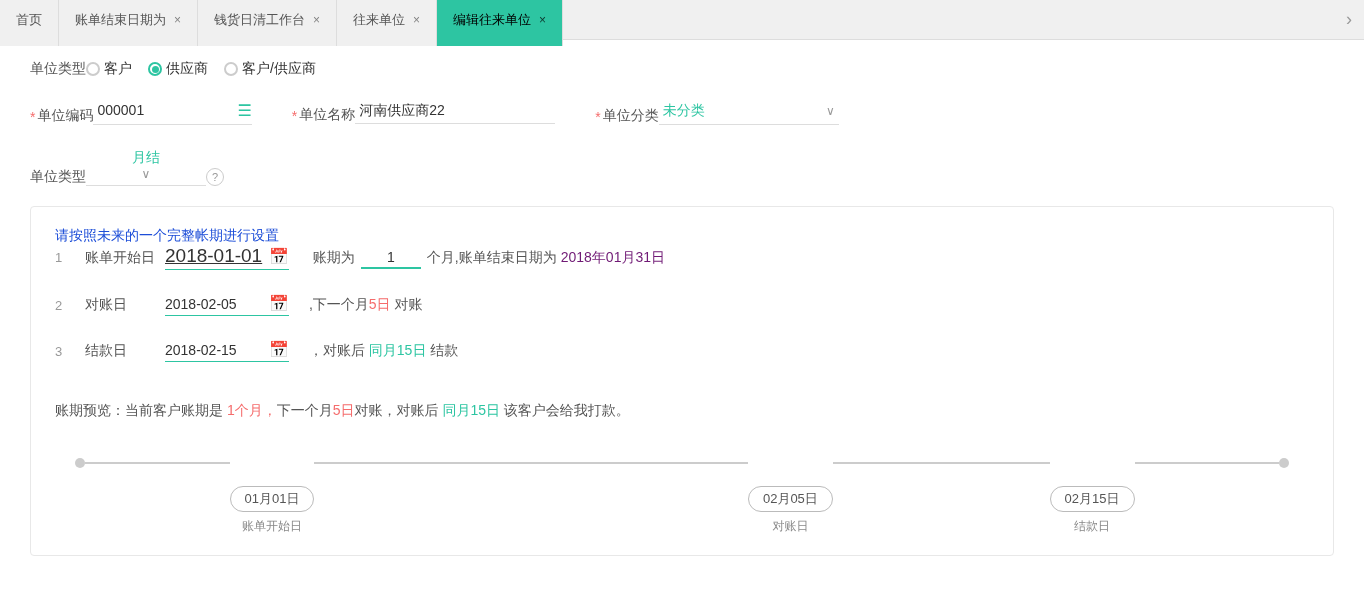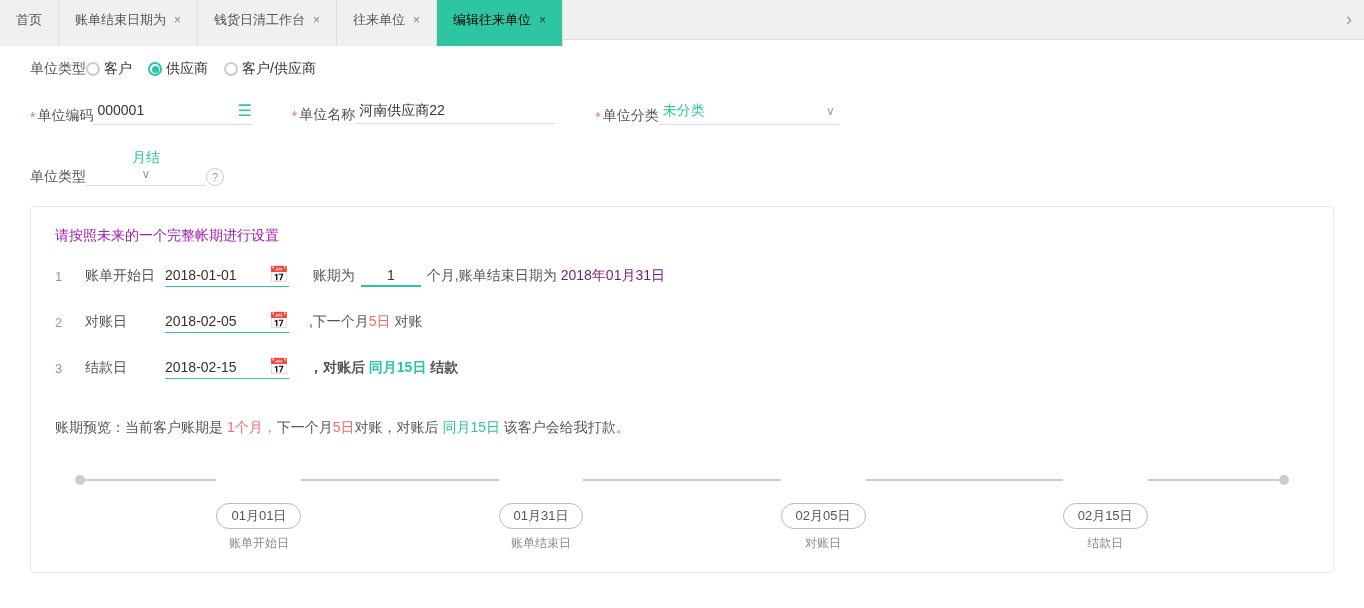--- a/index.html
+++ b/index.html
@@ -169,22 +169,21 @@
 
     
     .settings-box {
       border: 1px solid #e8e8e8;
       border-radius: 4px;
       padding: 20px 24px;
       margin-top: 10px;
     }
     .settings-title {
       font-size: 14px;
-      color: #a21caf;
-      margin-bottom: 20px;
+      color: #1d4ed8;
     }
 
     
     .settings-row {
       display: flex;
       align-items: center;
       margin-bottom: 24px;
       gap: 0;
     }
     .row-number {
@@ -339,21 +338,21 @@
     </div>
   </div>
 
   <div class="settings-box">
     <div class="settings-title">请按照未来的一个完整帐期进行设置</div>
 
     <div class="settings-row">
       <span class="row-number">1</span>
       <span class="row-label">账单开始日</span>
       <div class="row-date">
-        <input type="text" value="2018-01-01" style="border: none; outline: none; font-size: 14px; background: transparent; width: 100px;">
+        <input type="text" value="2018-01-01" style="border: none; outline: none; font-size: 19px; background: transparent; width: 100px; text-decoration: underline;">
         <span class="calendar-icon">📅</span>
       </div>
       <span style="margin-left:12px;color:#555;">&nbsp;账期为</span>
       <input type="text" value="1" class="period-input" style="margin: 0px 6px;">
       <span style="color:#555;">个月,账单结束日期为</span>
       <span style="color:#701a75;margin-left:4px;">2018年01月31日</span>
     </div>
 
     <div class="settings-row">
       <span class="row-number">2</span>
@@ -365,44 +364,40 @@
       <span style="color:#555;margin-left:12px;">,下一个月<span style="color:#f56c6c;">5日</span> 对账</span>
     </div>
 
     <div class="settings-row">
       <span class="row-number">3</span>
       <span class="row-label">结款日</span>
       <div class="row-date">
         <input type="text" value="2018-02-15" style="border: none; outline: none; font-size: 14px; background: transparent; width: 100px;">
         <span class="calendar-icon">📅</span>
       </div>
-      <span style="color:#555;margin-left:12px;font-weight:bold;">，对账后 <span style="color:#2dc5a2;">同月15日</span> 结款</span>
+      <span style="color:#555;margin-left:12px;">，对账后 <span style="color:#2dc5a2;">同月15日</span> 结款</span>
     </div>
 
     <div class="preview-section">
       <div class="preview-text">
         账期预览：当前客户账期是 <span style="color:#f56c6c;">1个月，</span>下一个月<span style="color:#f56c6c;">5日</span>对账，对账后 <span style="color:#2dc5a2;">同月15日</span> 该客户会给我打款。
       </div>
 
       <div style="display:flex; align-items:flex-start; padding: 0 20px; position:relative; margin-top:10px;">
 
         <div style="width:10px;height:10px;border-radius:50%;background:#ccc;margin-top:14px;flex-shrink:0;"></div>
         <div style="flex:1;height:2px;background:#ccc;margin-top:18px;"></div>
 
         <div class="node-wrap">
           <div class="node-badge">01月01日</div>
           <div class="node-text">账单开始日</div>
         </div>
 
         <div style="flex:1.5;height:2px;background:#ccc;margin-top:18px;"></div>
 
-        <div class="node-wrap">
-          <div class="node-badge">01月31日</div>
-          <div class="node-text">账单结束日</div>
-        </div>
 
         <div style="flex:1.5;height:2px;background:#ccc;margin-top:18px;"></div>
 
         <div class="node-wrap">
           <div class="node-badge">02月05日</div>
           <div class="node-text">对账日</div>
         </div>
 
         <div style="flex:1.5;height:2px;background:#ccc;margin-top:18px;"></div>
 

